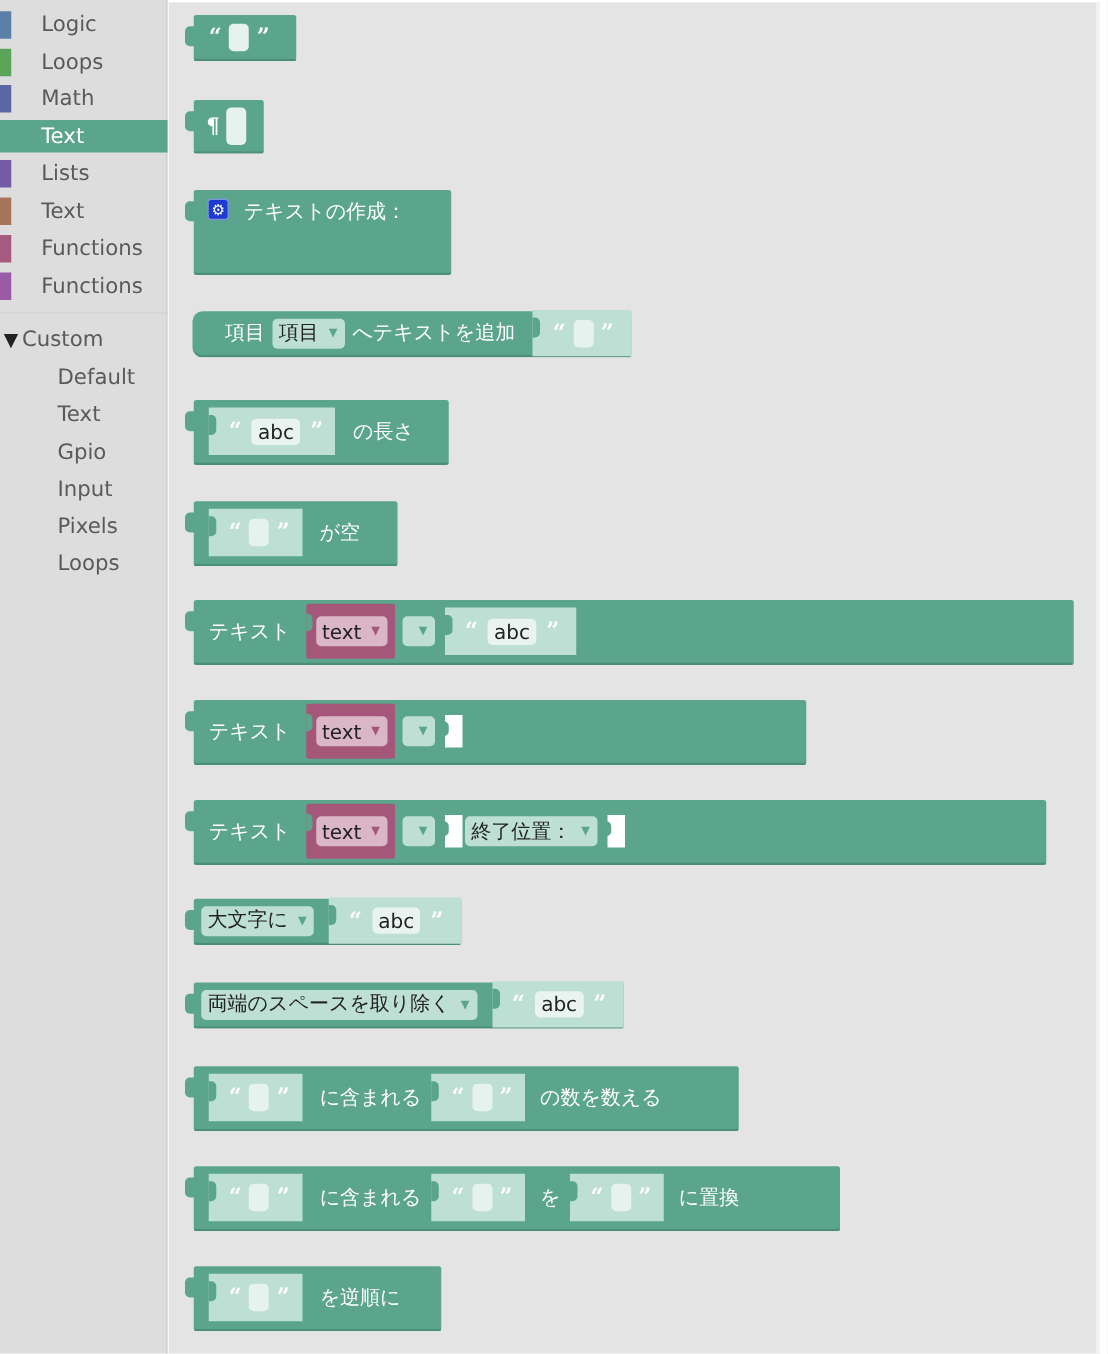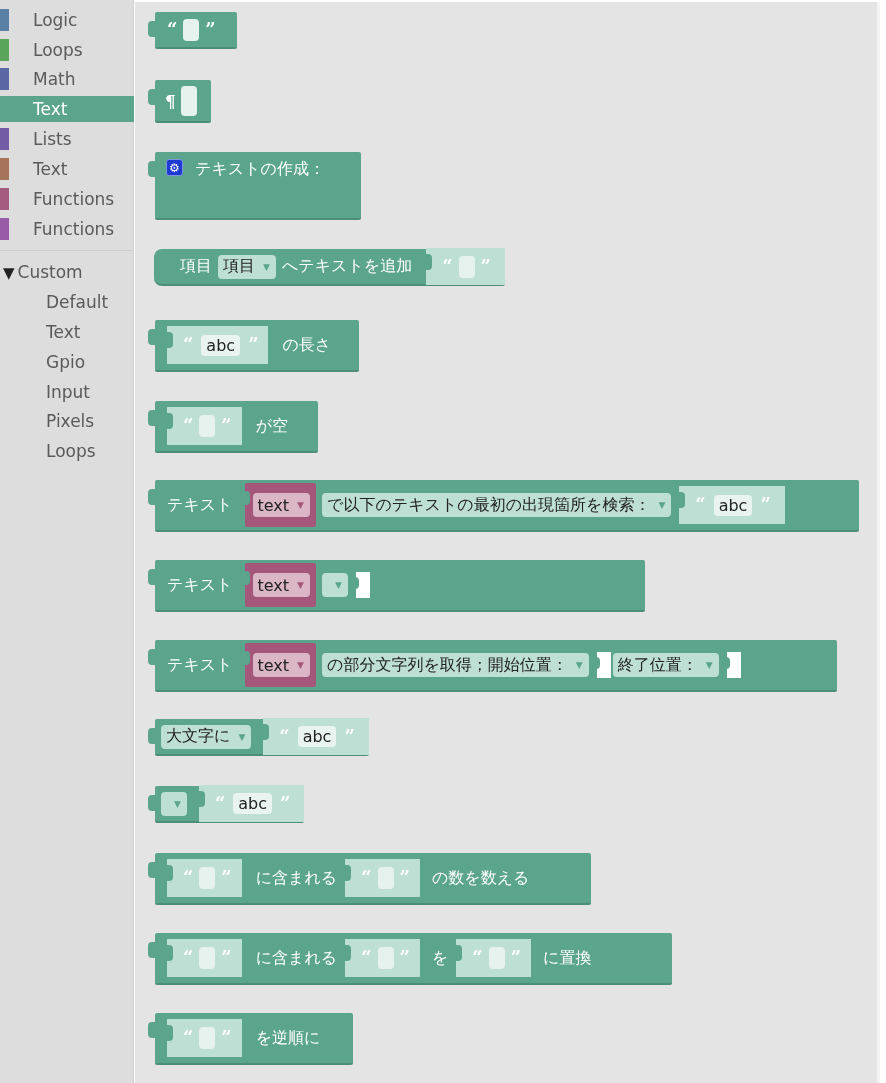--- a/index.html
+++ b/index.html
@@ -180,21 +180,20 @@
 <div class="blk" style="left:155px;top:480px;width:704px;height:52px;padding-left:12px">
   <span class="tab"></span>
   <span style="margin-right:12px">テキスト</span>
   <span class="var">
     <span class="dd">
         <span>text</span>
         <span class="car">▼</span>
       </span>
   </span>
   <span class="dd" style="margin-left:6px">
-      <span>で以下のテキストの最初の出現箇所を検索：</span>
       <span class="car">▼</span>
     </span>
   <span class="slot notch" style="margin-left:8px;padding-right:14px">
     <span class="q">“</span>
     <span class="abc">abc</span>
     <span class="q">”</span>
   </span>
 </div>
 
 <div class="blk" style="left:155px;top:560px;width:490px;height:52px;padding-left:12px">
@@ -215,21 +214,20 @@
 <div class="blk" style="left:155px;top:640px;width:682px;height:52px;padding-left:12px">
   <span class="tab"></span>
   <span style="margin-right:12px">テキスト</span>
   <span class="var">
     <span class="dd">
         <span>text</span>
         <span class="car">▼</span>
       </span>
   </span>
   <span class="dd" style="margin-left:6px">
-      <span>の部分文字列を取得；開始位置：</span>
       <span class="car">▼</span>
     </span>
   <span class="numslot"></span>
   <span class="dd" style="margin-left:2px">
       <span>終了位置：</span>
       <span class="car">▼</span>
     </span>
   <span class="numslot"></span>
 </div>
 
@@ -242,20 +240,21 @@
   <span class="slot notch" style="height:37px;margin-left:12px;padding-right:14px">
     <span class="q">“</span>
     <span class="abc">abc</span>
     <span class="q">”</span>
   </span>
 </div>
 
 <div class="blk" style="left:155px;top:786px;height:37px;padding-left:6px">
   <span class="tab"></span>
   <span class="dd">
+      <span>両端のスペースを取り除く</span>
       <span class="car">▼</span>
     </span>
   <span class="slot notch" style="height:37px;margin-left:12px;padding-right:14px">
     <span class="q">“</span>
     <span class="abc">abc</span>
     <span class="q">”</span>
   </span>
 </div>
 
 <div class="blk" style="left:155px;top:853px;width:436px;height:52px;padding-left:12px">

